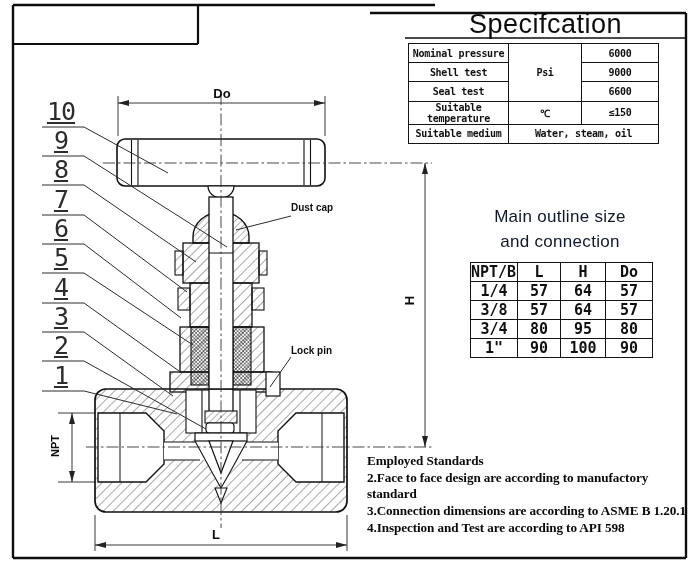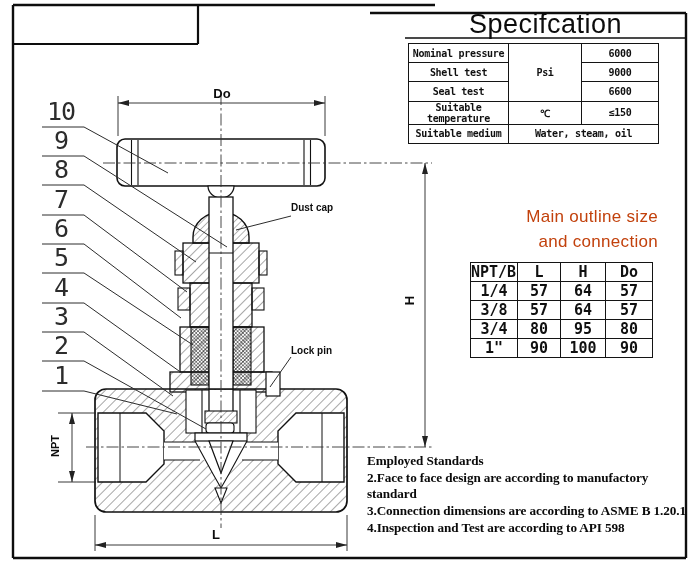--- a/index.html
+++ b/index.html
@@ -1,35 +1,35 @@
 <!DOCTYPE html>
 <html><head>
 <meta charset="utf-8">
 <style>
   html,body{margin:0;padding:0;background:#ffffff;}
   #sheet{position:relative;width:696px;height:567px;background:#ffffff;overflow:hidden;
          font-family:"Liberation Sans",sans-serif;color:#111;}
   #sheet svg{position:absolute;left:0;top:0;}
   .lbl{position:absolute;white-space:nowrap;}
   .spec-title{left:405px;top:9px;width:281px;text-align:center;font-size:27px;letter-spacing:.5px;color:#0c0c0c;}
-  .outline-title{left:462px;top:204px;width:196px;text-align:right;font-size:17px;line-height:25px;letter-spacing:.3px;color:#c2410c;}
+  .outline-title{left:462px;top:204px;width:196px;text-align:center;font-size:17px;line-height:25px;letter-spacing:.3px;color:#0f172a;}
   table.dtable{position:absolute;border-collapse:collapse;table-layout:fixed;
                font-family:"DejaVu Sans Mono",monospace;color:#101010;}
   table.dtable td,table.dtable th{border:1.4px solid #141414;padding:0;text-align:center;
                overflow:hidden;font-weight:700;}
   #spec-table{left:408px;top:43px;width:247px;font-size:10px;letter-spacing:-0.3px;}
   #spec-table td{height:18.2px;}
   #outline-table{left:470px;top:262px;width:178px;font-size:15px;}
   #outline-table td,#outline-table th{height:13.6px;}
   .standards{position:absolute;left:367px;top:453px;width:327px;
              font-family:"Liberation Serif",serif;font-weight:700;font-size:13.2px;
              line-height:16.7px;color:#0a0a0a;letter-spacing:-0.1px;}
   .partnum{position:absolute;width:38px;text-align:center;
            font-family:"DejaVu Sans Mono",monospace;font-size:25px;line-height:27px;
-           font-weight:400;color:#2c2c2c;letter-spacing:-1px;}
+           font-weight:400;color:#2c2c2c;letter-spacing:-1px;text-decoration:underline;}
   .dimlbl{position:absolute;font-weight:700;font-size:13px;color:#0d0d0d;
           font-family:"Liberation Sans",sans-serif;transform-origin:center;}
   .anno{position:absolute;font-weight:700;font-size:10.5px;color:#0d0d0d;
         transform:scaleX(.95);transform-origin:left center;}
   .rot{transform:rotate(-90deg);}
 </style>
 </head>
 <body>
 
 <div id="sheet">

